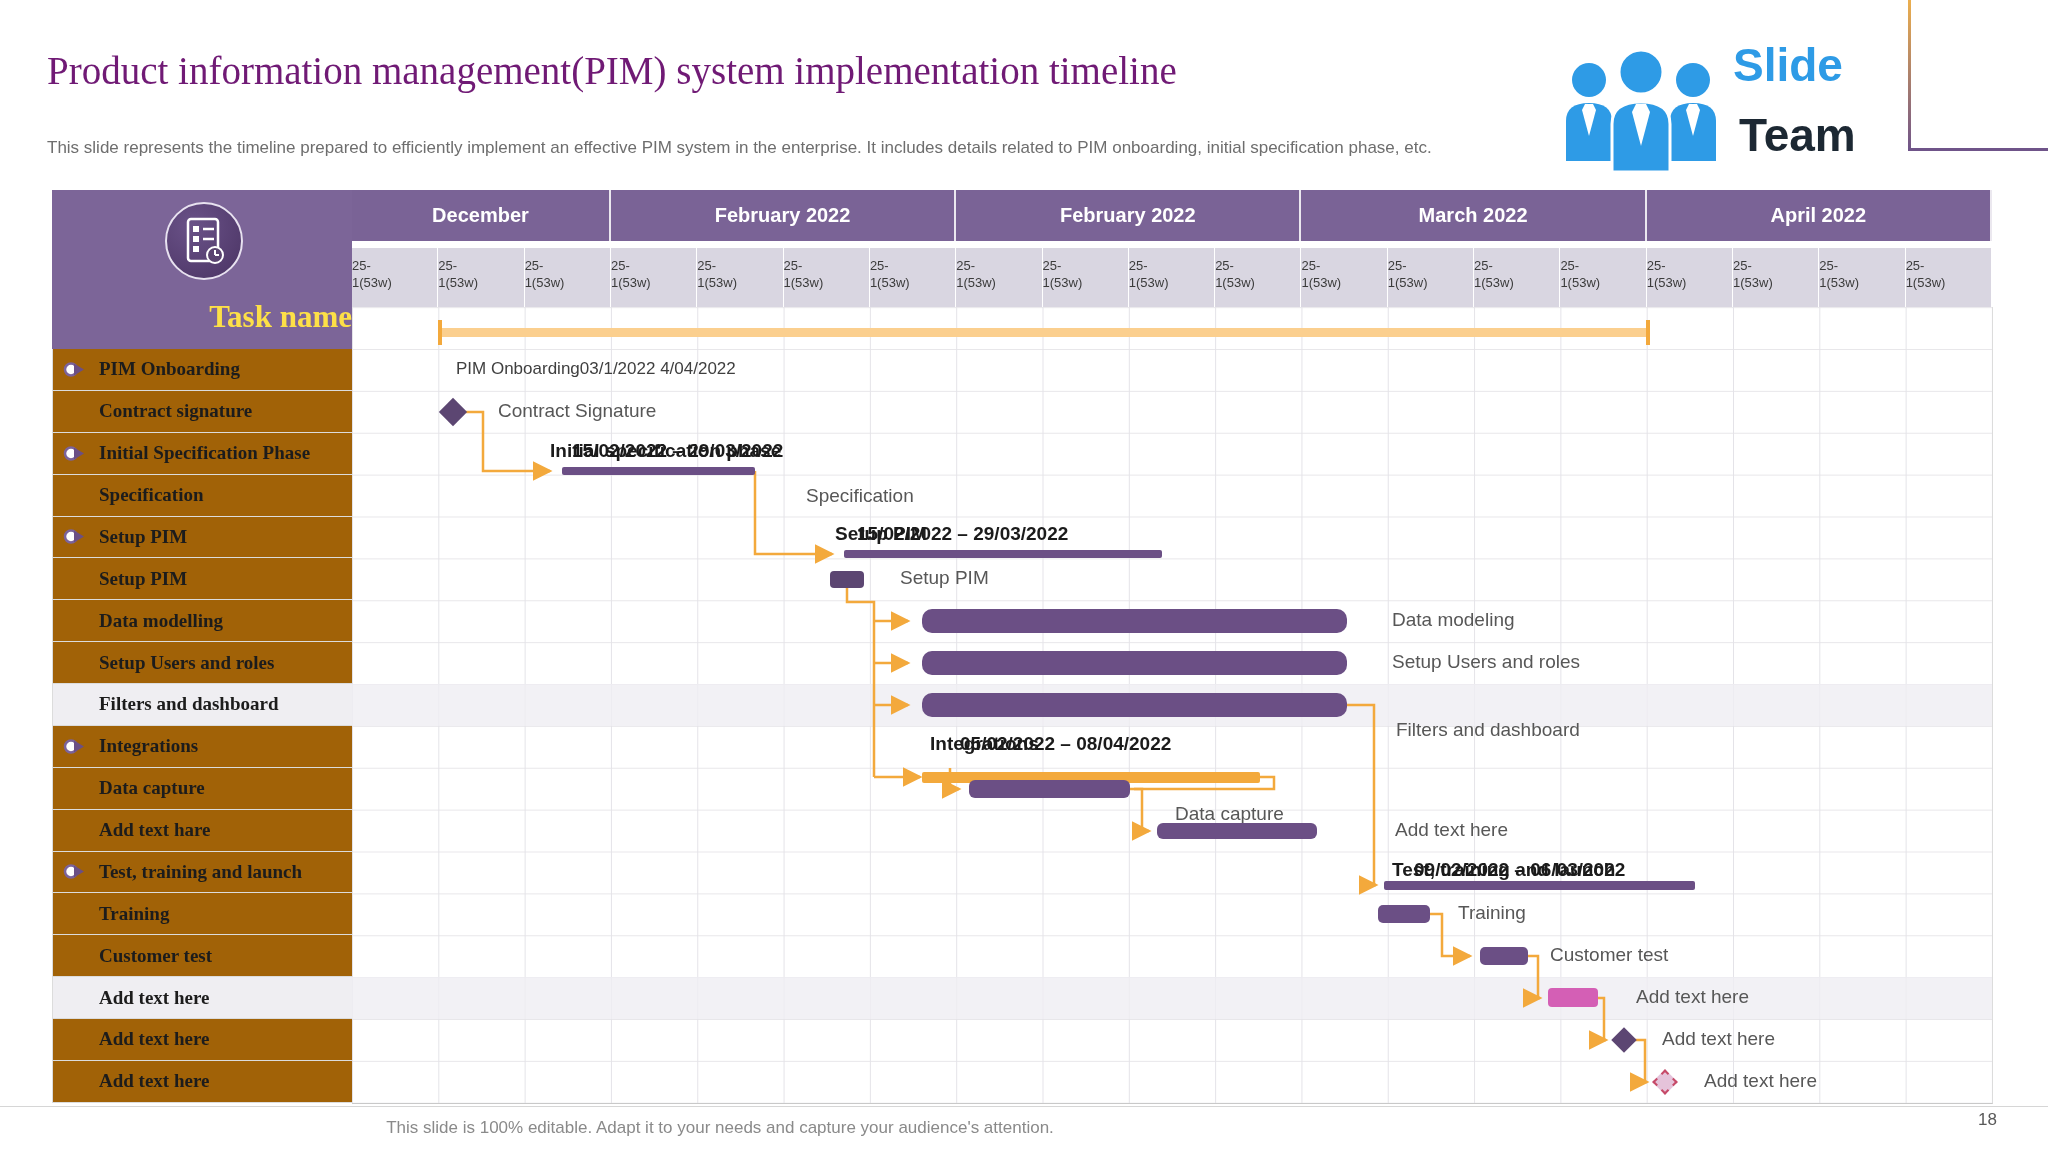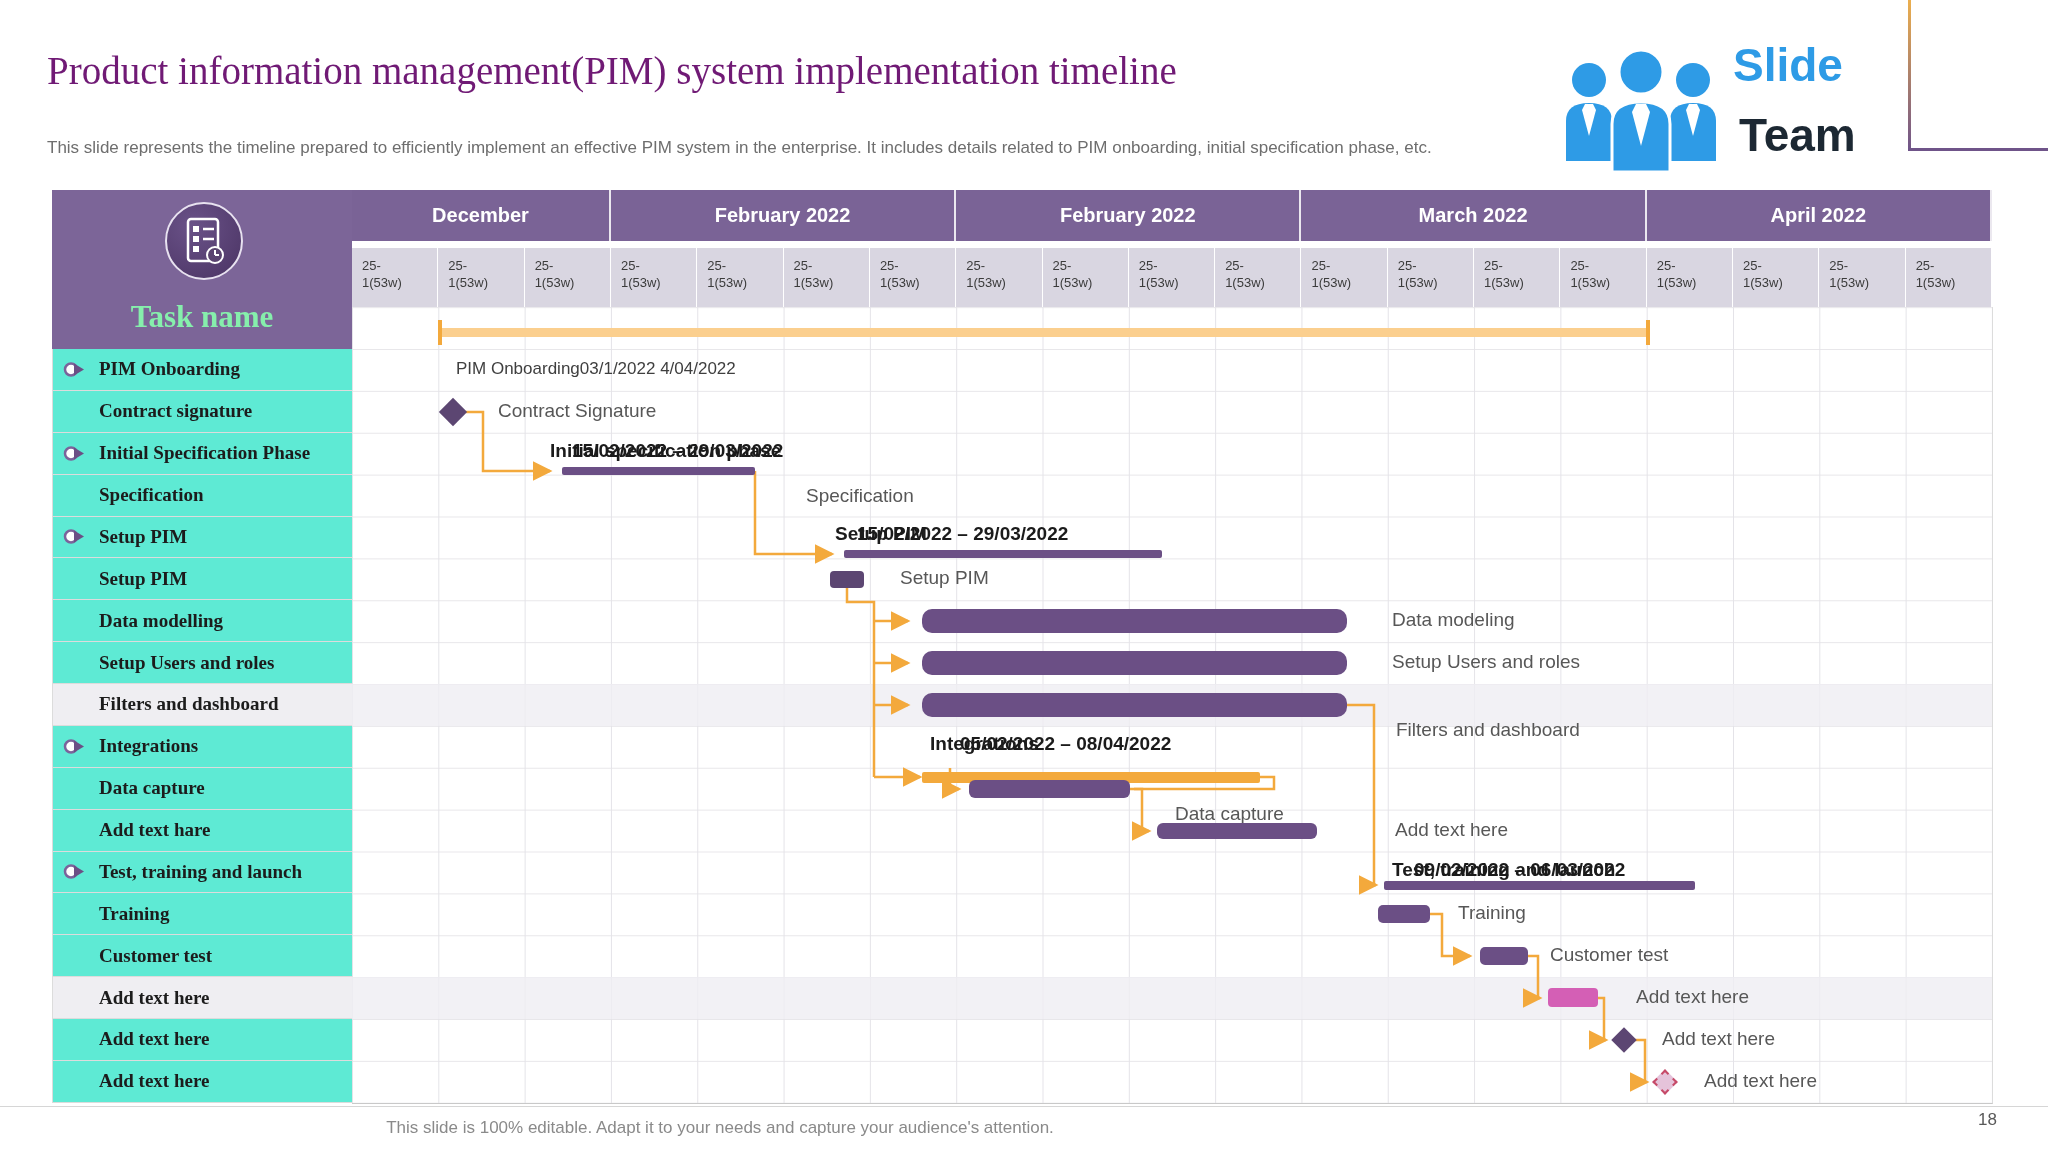--- a/index.html
+++ b/index.html
@@ -17,33 +17,33 @@
   .logo{position:absolute;left:1555px;top:38px;width:340px;height:152px;z-index:3;}
   .logo-people{position:absolute;left:0;top:8px;}
   .logo-word-top{position:absolute;left:178px;top:0px;font-size:46px;font-weight:bold;color:var(--logo-blue,#2E9BE6);}
   .logo-word-bottom{position:absolute;left:184px;top:70px;font-size:46px;font-weight:bold;color:#1C2833;}
   
   .task-panel{position:absolute;left:52px;top:190px;width:300px;height:159px;background:var(--panel-bg,#7C6598);
               z-index:2;}
   .task-panel .badge{position:absolute;left:113px;top:12px;width:74px;height:74px;border-radius:50%;
               background:radial-gradient(circle at 35% 30%,#6a5288,#4a3363);border:2px solid #e8e2f0;
               display:flex;align-items:center;justify-content:center;}
-  .task-panel .caption{position:absolute;left:0;bottom:14px;width:100%;text-align:center;
-              font-family:"Liberation Serif",serif;font-weight:bold;font-size:31px;color:#86efac;}
+  .task-panel .caption{position:absolute;left:0;bottom:14px;width:100%;text-align:right;
+              font-family:"Liberation Serif",serif;font-weight:bold;font-size:31px;color:#fde047;}
   .months-row{position:absolute;left:352px;top:190px;width:1640px;height:58px;display:flex;}
   .month-cell{box-sizing:border-box;height:51px;background:var(--month-bg,#7A6396);color:#fff;
               font-weight:bold;font-size:20px;display:flex;align-items:center;justify-content:center;
               border-right:2px solid rgba(255,255,255,.85);}
   .weeks-row{position:absolute;left:352px;top:248px;width:1640px;height:59px;display:flex;}
   .week-cell{box-sizing:border-box;width:104px;height:59px;background:var(--week-bg,#D9D6E1);
-             border-right:1px solid #fff;padding:9px 0 0 10px;font-size:13px;color:#3b3b3b;line-height:17px;}
+             border-right:1px solid #fff;padding:9px 0 0 0;font-size:13px;color:#3b3b3b;line-height:17px;}
   
   .task-col{position:absolute;left:52px;top:349px;width:300px;border-left:1px solid #dcdcdc;}
   .task-row{box-sizing:border-box;height:41.89px;display:flex;align-items:center;padding-left:10px;
-            border-bottom:1px solid #dcdcdc;background:#5eead4;}
+            border-bottom:1px solid #dcdcdc;background:#a16207;}
   .task-row.alt{background:#EFEEF2;}
   .task-row .tk-icon{width:36px;display:flex;align-items:center;}
   .task-row .tk-label{font-family:"Liberation Serif",serif;font-weight:bold;font-size:19px;color:#1c1c1c;}
   
   .grid{position:absolute;left:352px;top:307px;width:1640px;height:796px;
         border-right:1px solid #dcdcdc;border-bottom:1px solid #c9c9c9;
         background-image:linear-gradient(to right,#e4e3e8 1px,transparent 1px),
                          linear-gradient(to bottom,#e8e7ea 1px,transparent 1px);
         background-size:86.3158px 100%,100% 41.89px;background-position:0 0,0 42px;}
   .stripe{position:absolute;left:0;width:1640px;height:41.89px;background:#EFEEF2;opacity:.8;}

